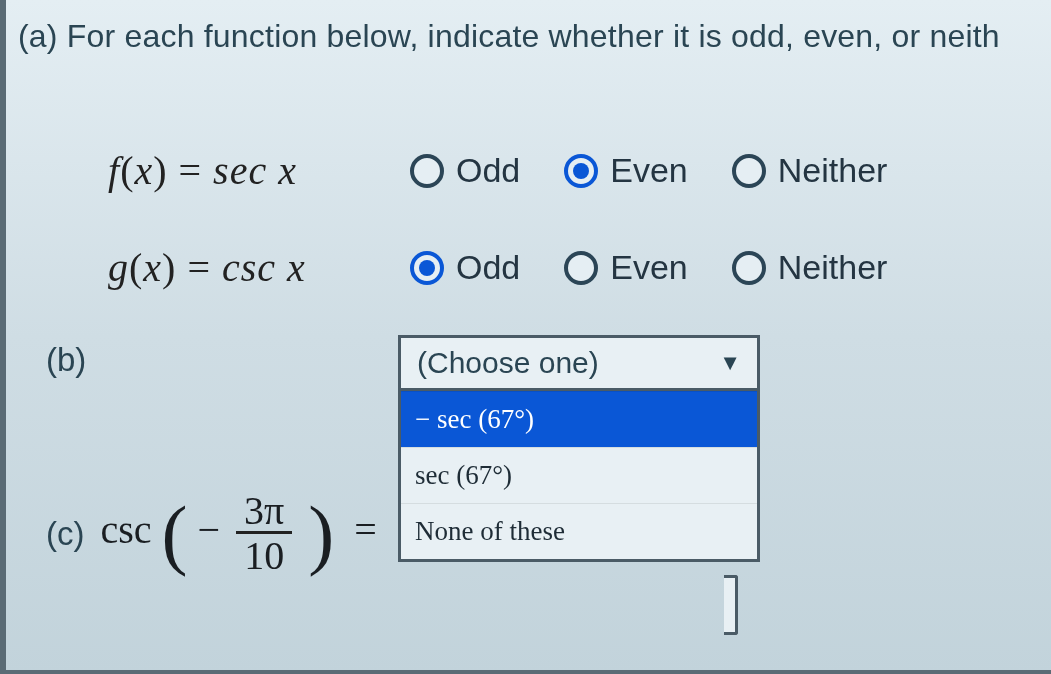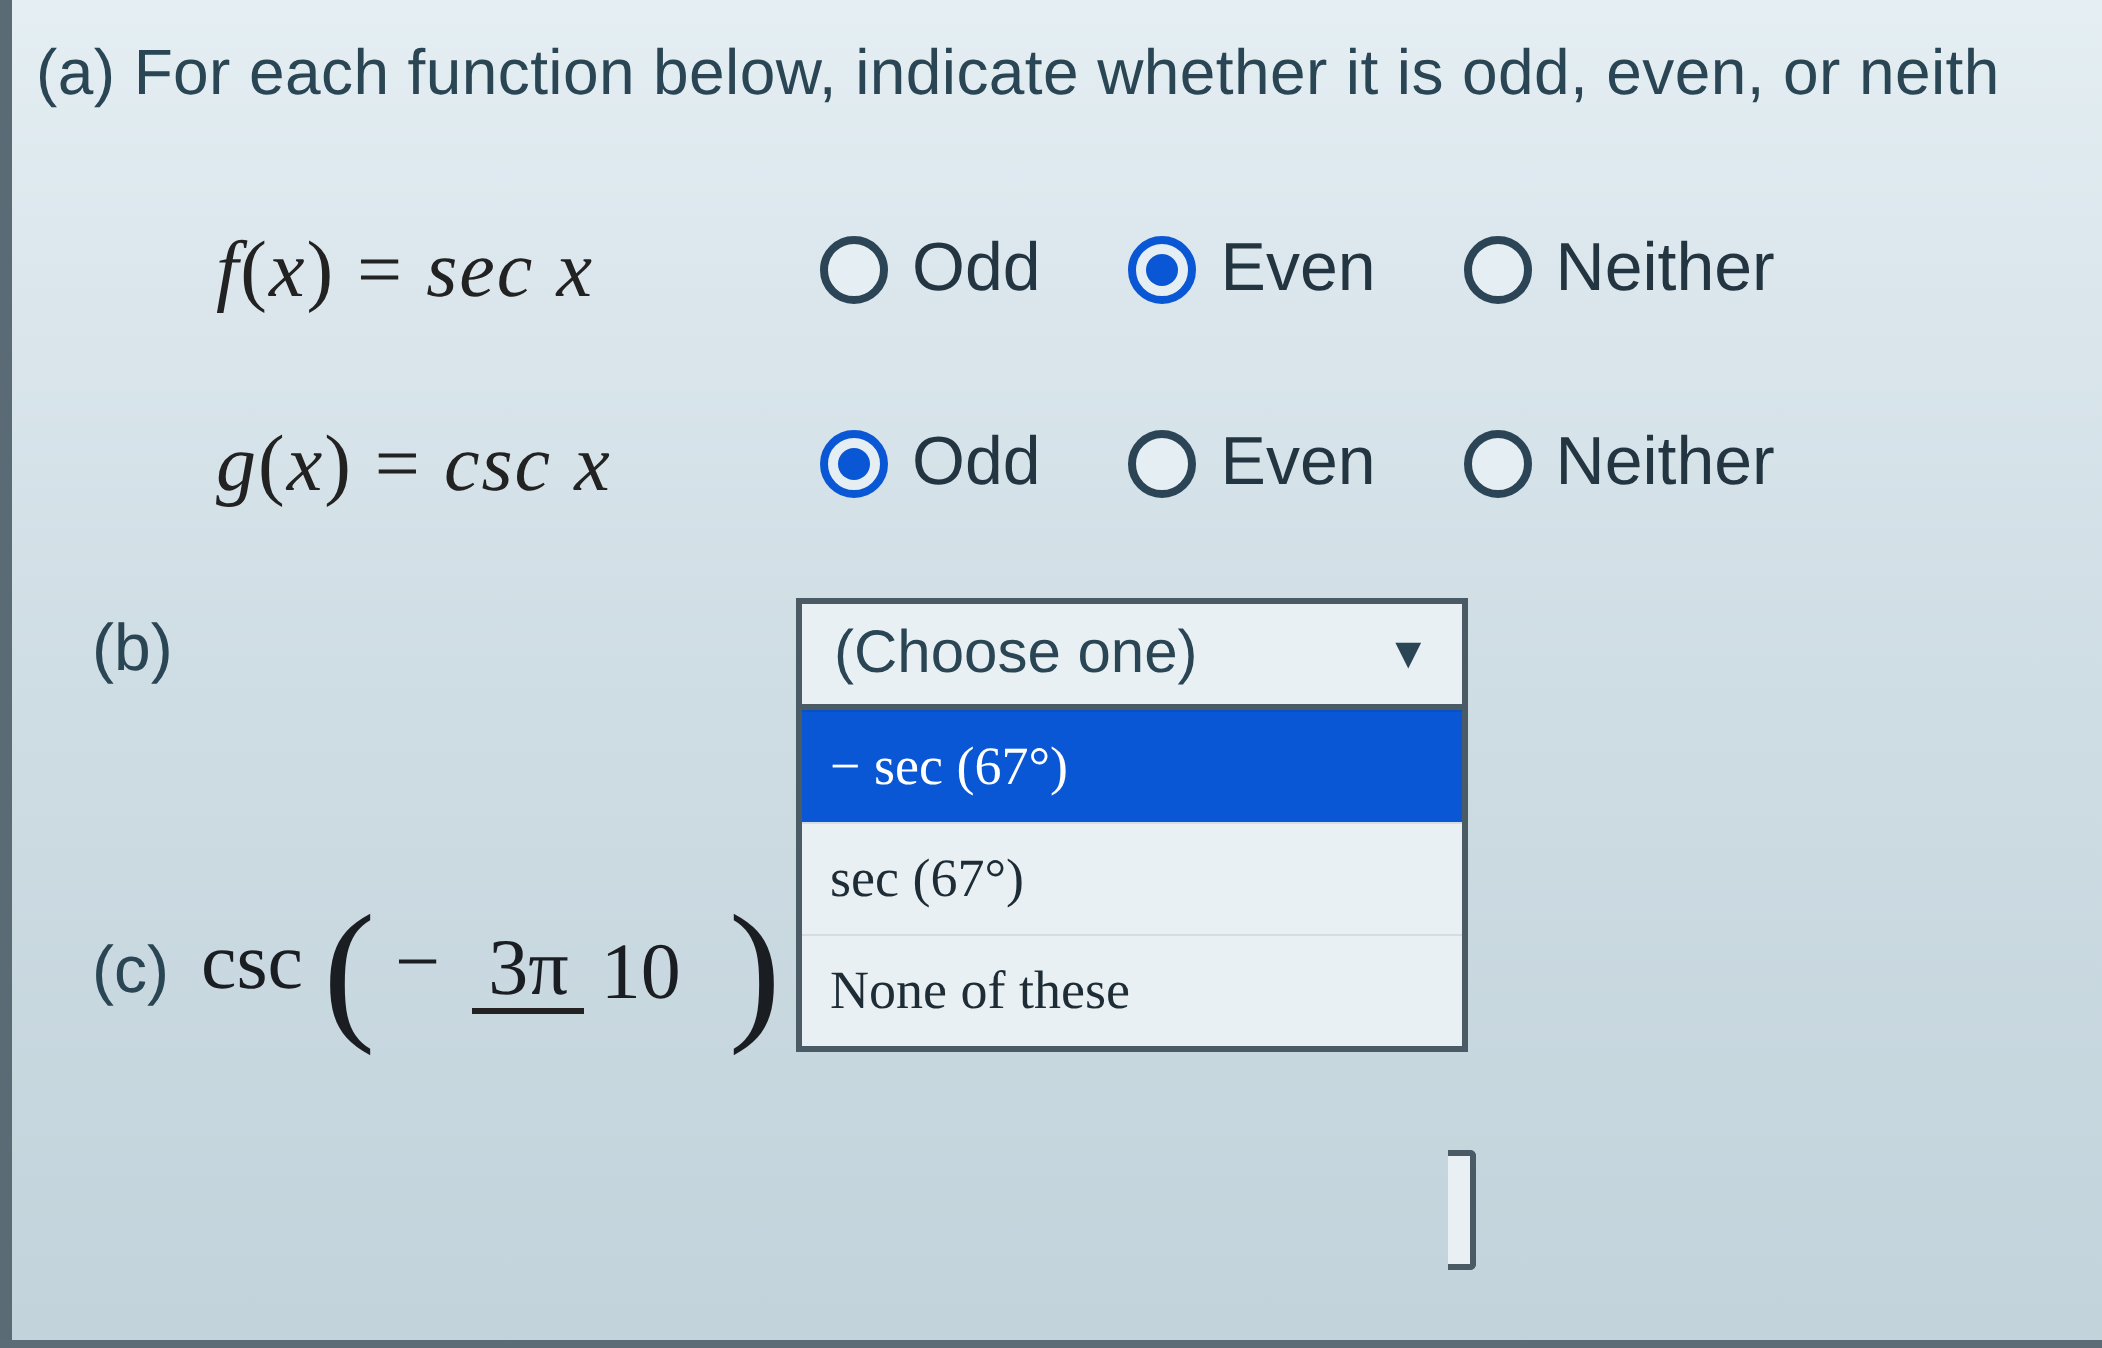--- a/index.html
+++ b/index.html
@@ -35,21 +35,21 @@
     width: 100%; height: 4px;
     background: #5b6c76;
   }
   .content {
     padding: 18px 0 0 18px;
   }
   .prompt {
     font-size: 32px;
     color: #2a4553;
     letter-spacing: 0.2px;
-    margin-bottom: 56px;
+    margin-bottom: 92px;
     white-space: nowrap;
   }
   .part-label {
     display: inline-block;
     color: #2a4553;
     font-size: 32px;
   }
   .row {
     display: flex;
     align-items: center;
@@ -121,21 +121,21 @@
     margin-right: 14px;
   }
   .math {
     font-family: 'Times New Roman', serif;
     font-size: 40px;
   }
   .dropdown {
     position: absolute;
     left: 352px;
     top: -6px;
-    width: 336px;
+    width: 362px;
   }
   .dd-head {
     border: 3px solid #4a5b66;
     background: #e8f0f4;
     height: 56px;
     display: flex;
     align-items: center;
     justify-content: space-between;
     padding: 0 16px;
     font-size: 30px;
@@ -173,20 +173,21 @@
     font-family: 'Times New Roman', serif;
   }
   .partc .lbl {
     color: #2a4553;
     font-family: Verdana, sans-serif;
     font-size: 33px;
     margin-right: 16px;
   }
   .frac {
     display: inline-flex;
+    flex-direction: column;
     align-items: center;
     vertical-align: middle;
     margin: 0 6px;
     line-height: 1;
   }
   .frac .num { border-bottom: 3px solid #222; padding: 0 8px; }
   .frac .den { padding: 2px 8px 0 8px; }
   .bigparen {
     font-size: 78px;
     line-height: 60px;

